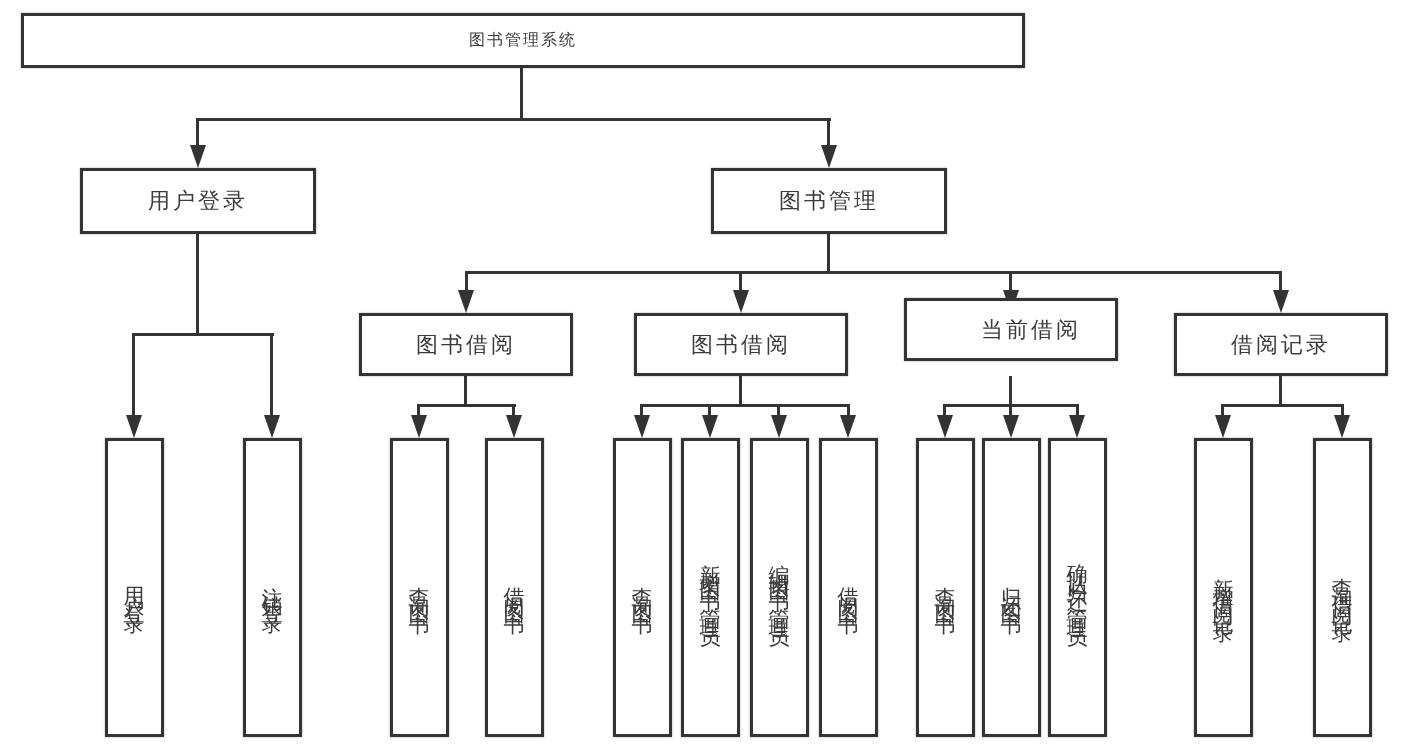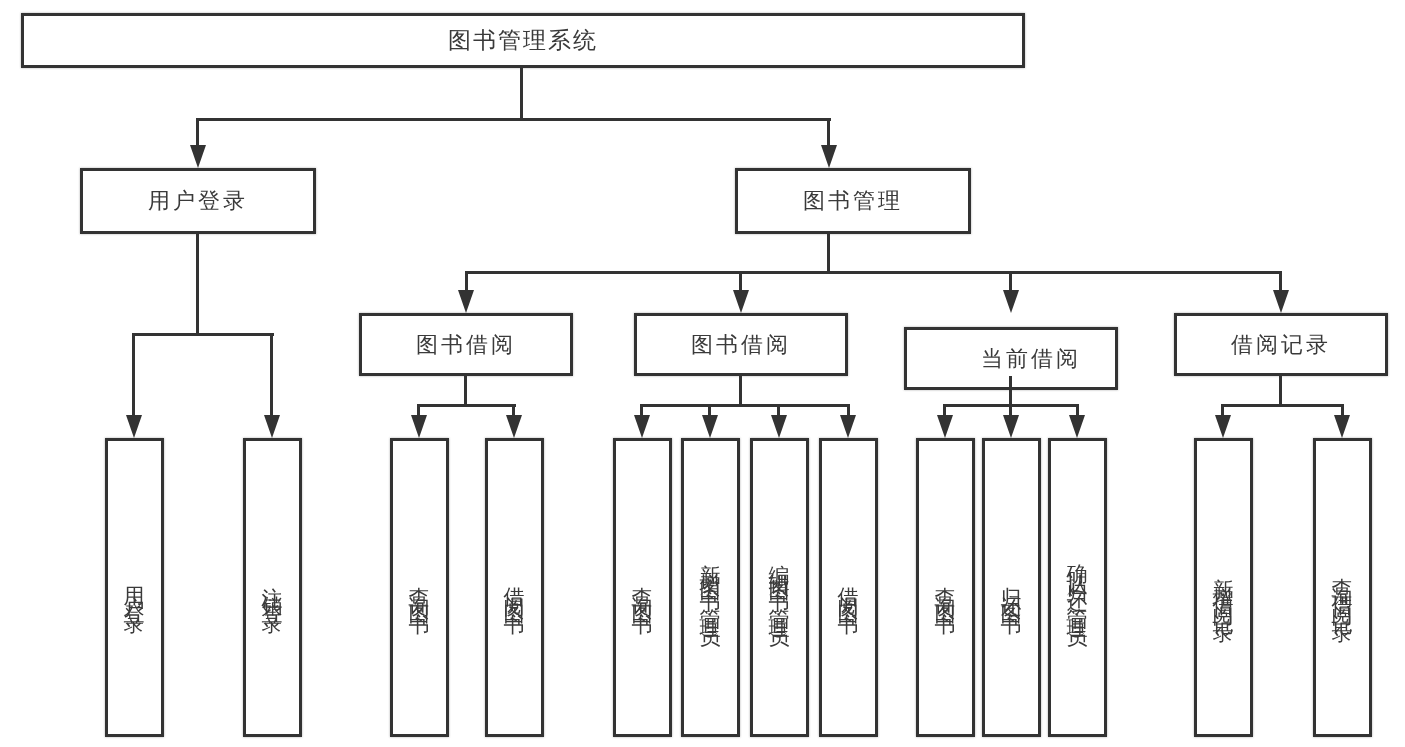--- a/index.html
+++ b/index.html
@@ -15,21 +15,21 @@
     position: absolute;
     box-sizing: border-box;
     border: 3px solid #333333;
     background: #ffffff;
     display: flex;
     align-items: center;
     justify-content: center;
     color: #3a3a3a;
     box-shadow: 0 0 2px rgba(80,80,80,0.45);
   }
-  .title-label { font-size: 23px; letter-spacing: 2px; }
+  .title-label { font-size: 16px; letter-spacing: 2px; }
   .hlabel { font-size: 22px; letter-spacing: 3px; }
   .vtext {
     writing-mode: vertical-rl;
     text-orientation: mixed;
     font-size: 21px;
     letter-spacing: 9px;
     line-height: 1.1;
     color: #3a3a3a;
     white-space: nowrap;
   }
@@ -64,21 +64,21 @@
   <div class="line" style="left:520px; top:68px; width:3px; height:52px;"></div>
   <div class="line" style="left:196px; top:118px; width:635px; height:3px;"></div>
   <div class="line" style="left:196px; top:118px; width:3px; height:29px;"></div>
   <div class="arrow" style="left:190px; top:145px;"></div>
   <div class="line" style="left:827px; top:118px; width:3px; height:29px;"></div>
   <div class="arrow" style="left:821px; top:145px;"></div>
 
   <div class="box" style="left:80px; top:168px; width:236px; height:66px;">
     <span class="hlabel">用户登录</span>
   </div>
-  <div class="box" style="left:711px; top:168px; width:236px; height:66px;margin-left:24px;">
+  <div class="box" style="left:711px; top:168px; width:236px; height:66px;">
     <span class="hlabel">图书管理</span>
   </div>
 
   <div class="line" style="left:196px; top:234px; width:3px; height:101px;"></div>
   <div class="line" style="left:132px; top:333px; width:142px; height:3px;"></div>
   <div class="line" style="left:132px; top:333px; width:3px; height:83px;"></div>
   <div class="arrow" style="left:126px; top:415px;"></div>
   <div class="line" style="left:270px; top:333px; width:3px; height:83px;"></div>
   <div class="arrow" style="left:264px; top:415px;"></div>
 
@@ -92,21 +92,21 @@
   <div class="arrow" style="left:1003px; top:290px;"></div>
   <div class="line" style="left:1279px; top:271px; width:3px; height:20px;"></div>
   <div class="arrow" style="left:1273px; top:290px;"></div>
 
   <div class="box" style="left:359px; top:313px; width:214px; height:63px;">
     <span class="hlabel">图书借阅</span>
   </div>
   <div class="box" style="left:634px; top:313px; width:214px; height:63px;font-family:Liberation Mono, monospace;">
     <span class="hlabel">图书借阅</span>
   </div>
-  <div class="box" style="left:904px; top:327px; width:214px; height:63px;padding-left:40px;">
+  <div class="box" style="left:904px; top:298px; width:214px; height:63px;padding-left:40px;">
     <span class="hlabel">当前借阅</span>
   </div>
   <div class="box" style="left:1174px; top:313px; width:214px; height:63px;">
     <span class="hlabel">借阅记录</span>
   </div>
 
   <div class="line" style="left:464px; top:376px; width:3px; height:31px;"></div>
   <div class="line" style="left:417px; top:404px; width:99px; height:3px;"></div>
   <div class="line" style="left:417px; top:404px; width:3px; height:12px;"></div>
   <div class="arrow" style="left:411px; top:415px;"></div>

